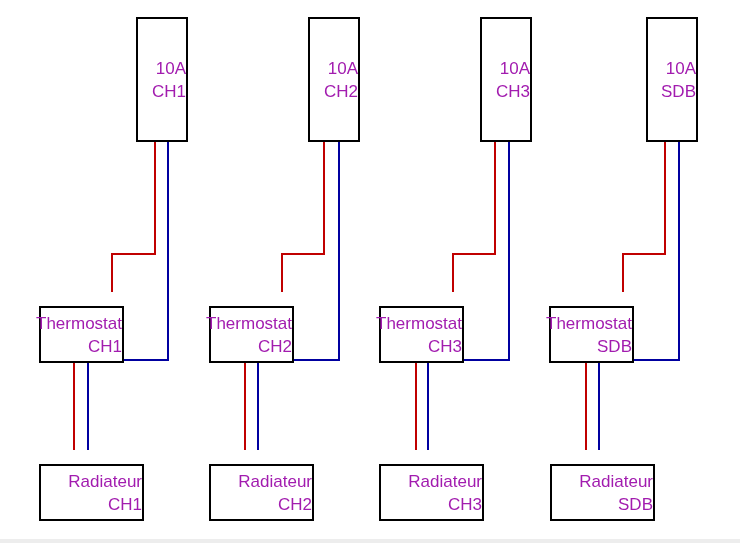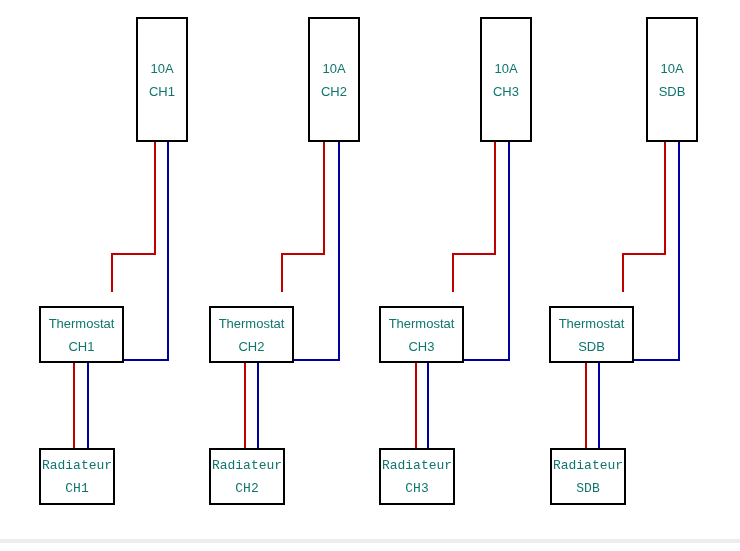--- a/index.html
+++ b/index.html
@@ -16,31 +16,31 @@
     left: 0; top: 0;
     width: 740px; height: 551px;
   }
   .box {
     position: absolute;
     box-sizing: border-box;
     background: #ffffff;
     border: 2px solid #000000;
     display: flex;
     flex-direction: column;
-    align-items: center;
+    align-items: flex-end;
     justify-content: center;
     text-align: center;
-    color: #0f766e;
-    font-size: 13px;
+    color: #a21caf;
+    font-size: 17px;
     line-height: 23px;
     white-space: nowrap;
   }
   .breaker { top: 17px;  width: 52px; height: 125px; }
   .mid     { top: 306px; width: 85px; height: 57px; }
-  .bot     { top: 448px; width: 76px; height: 57px; font-family: Liberation Mono, monospace; }
+  .bot     { top: 464px; width: 105px; height: 57px; }
   .edge-line {
     position: absolute;
     left: 0; top: 539px;
     width: 740px; height: 4px;
     background: #ededed;
   }
 </style>
 </head>
 <body>
 

